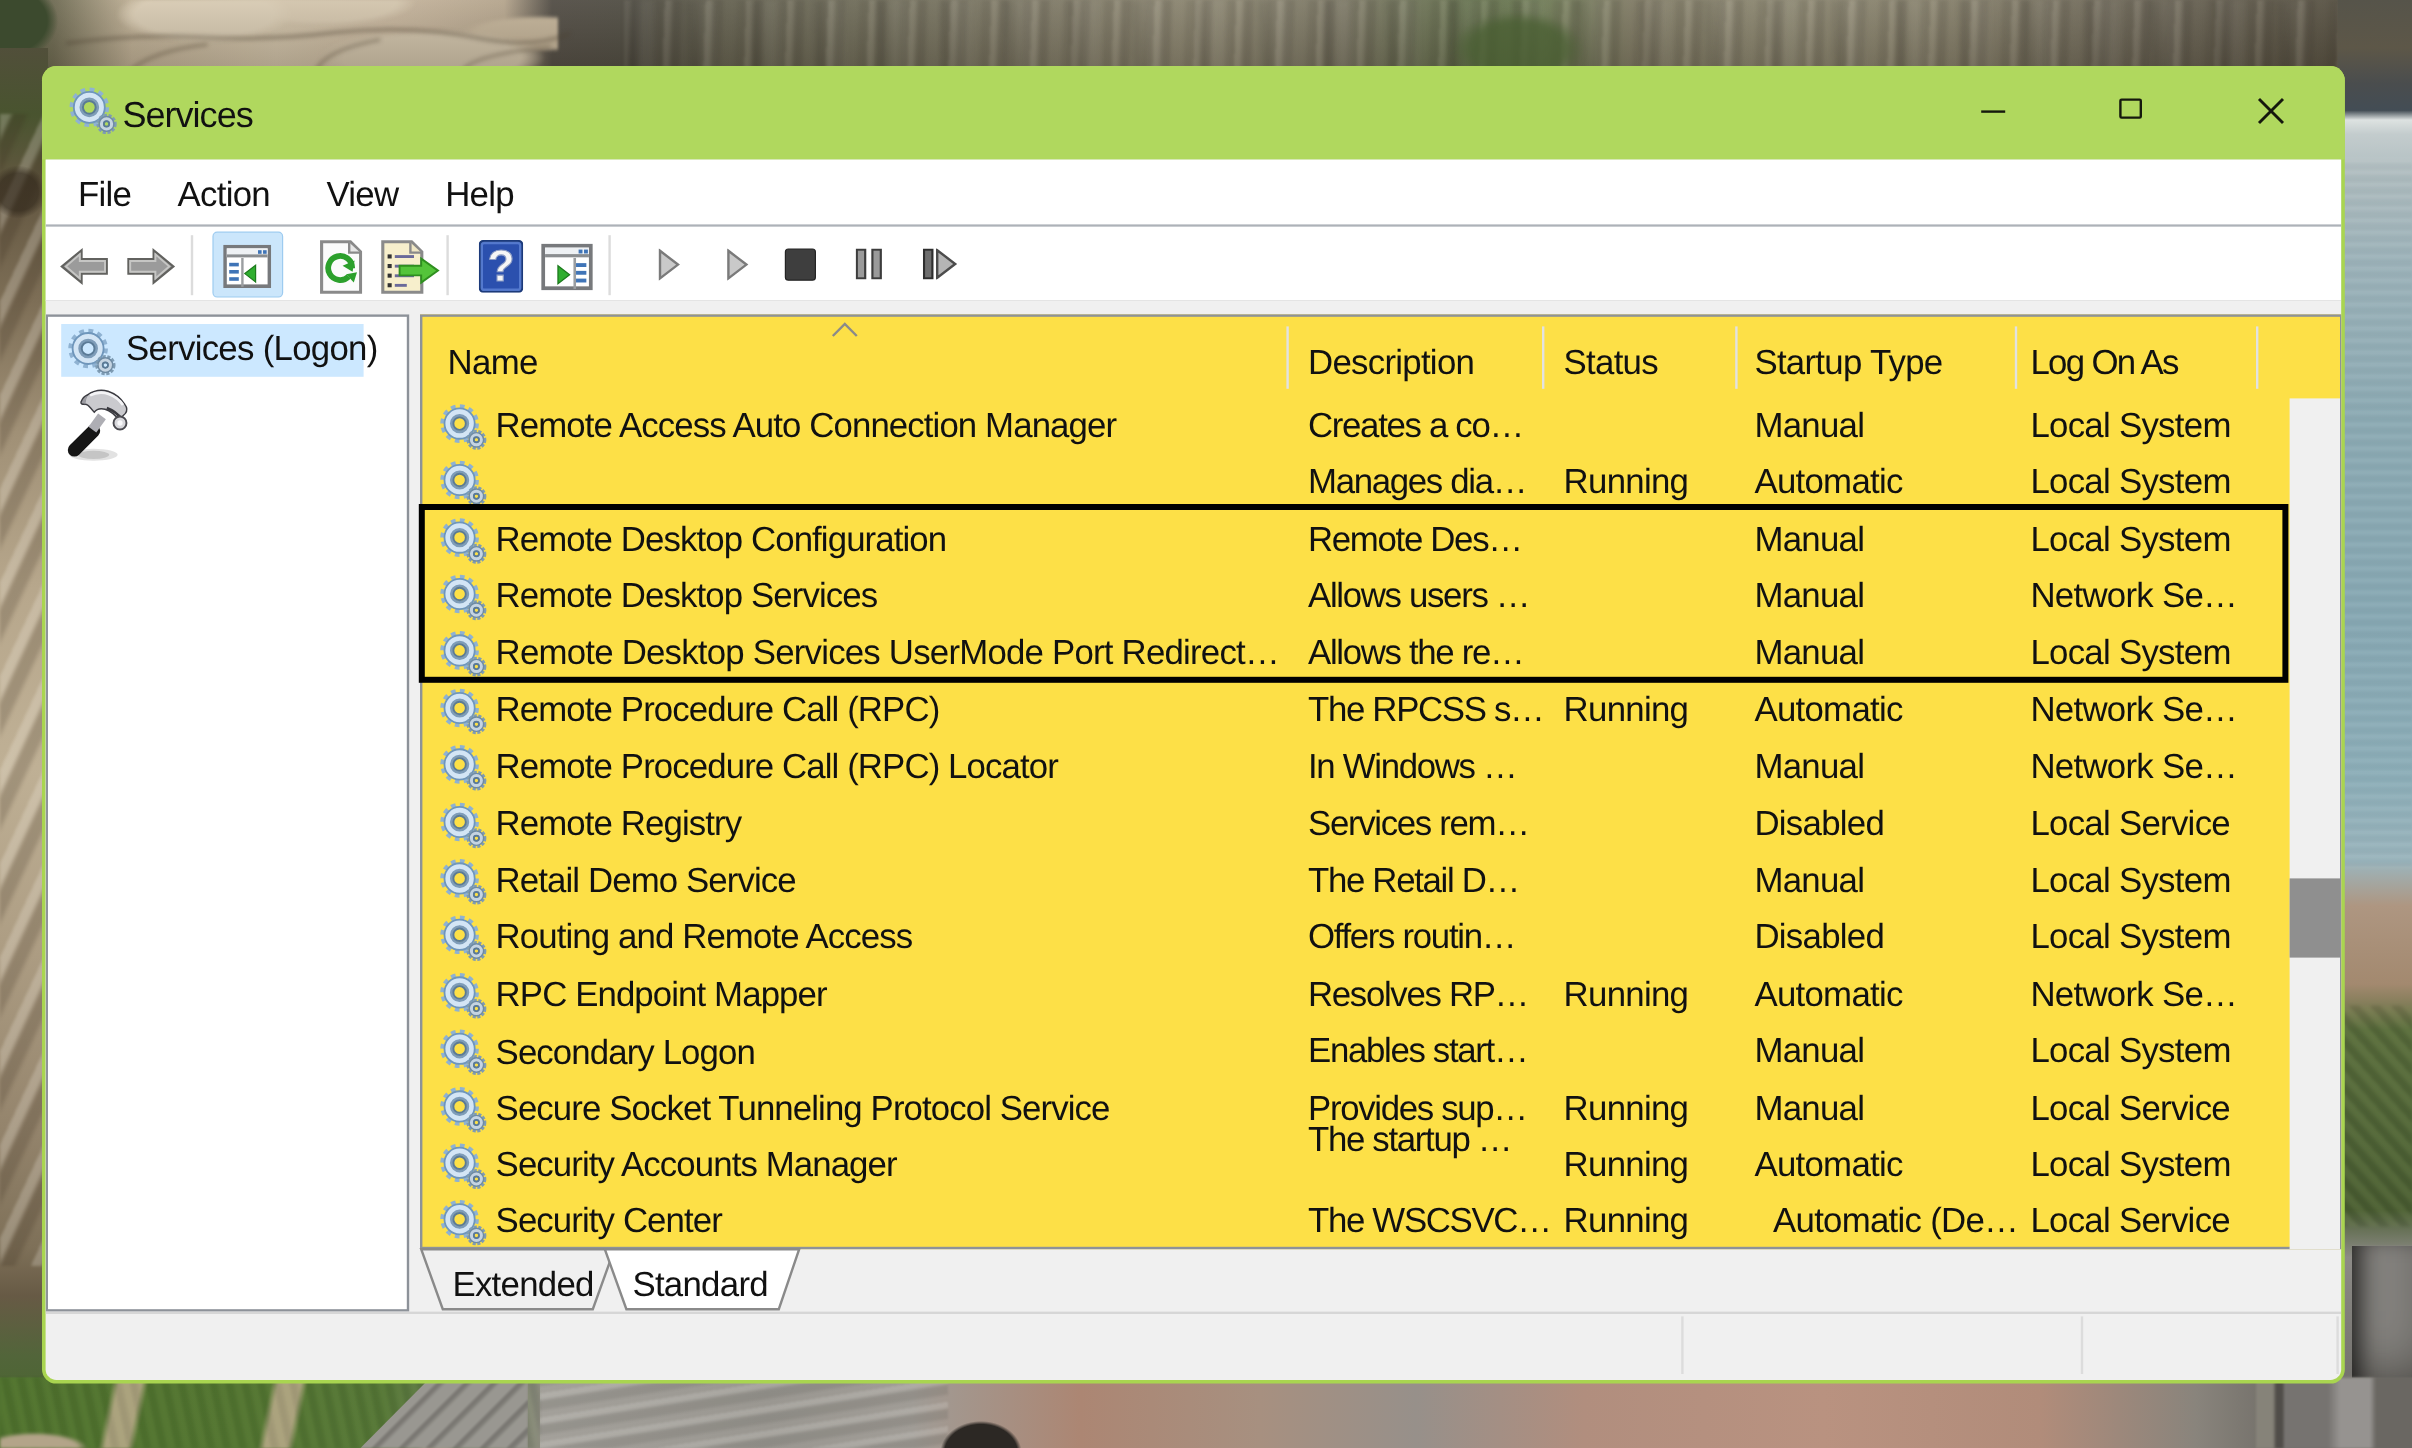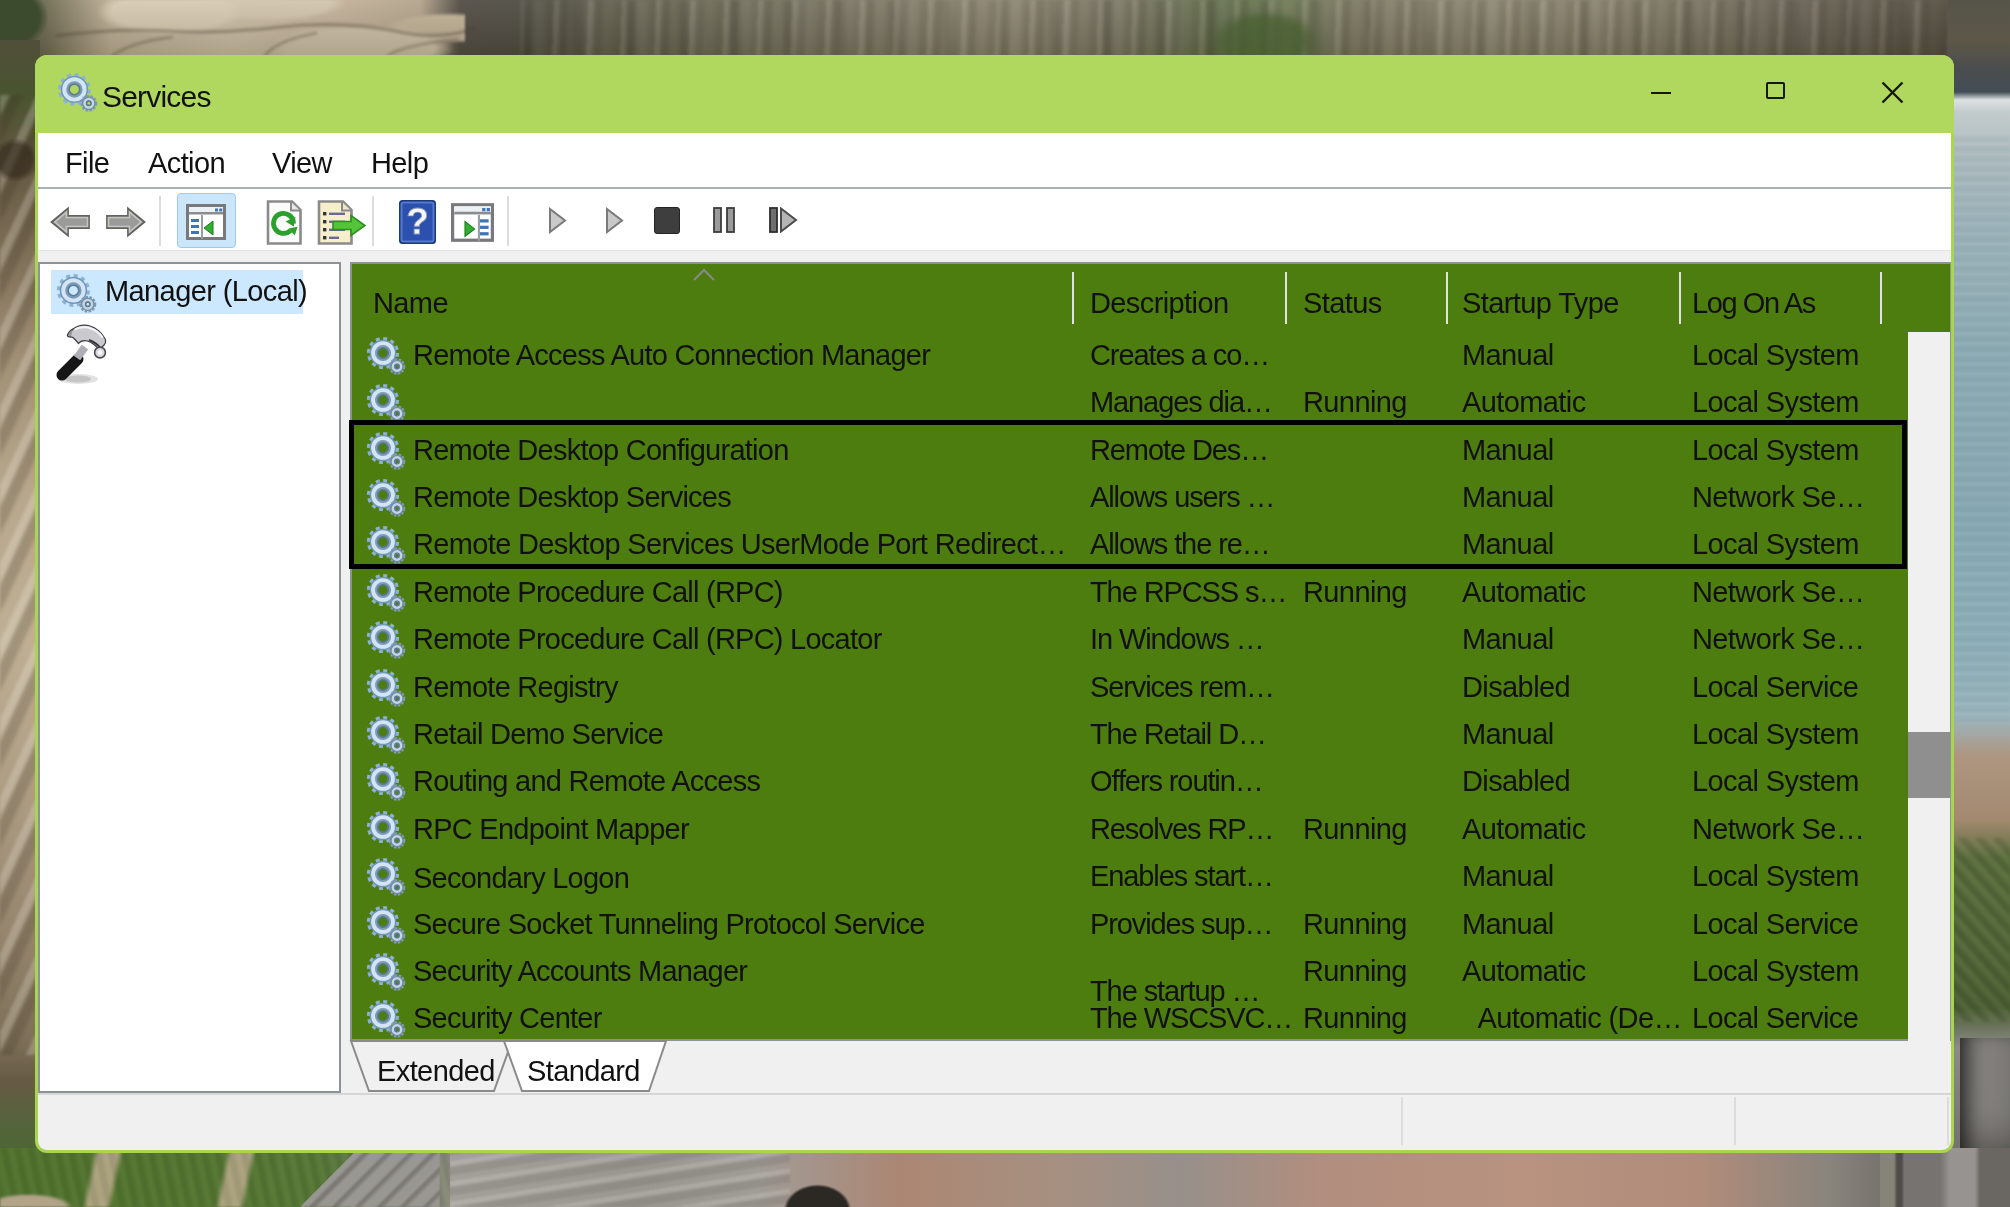--- a/index.html
+++ b/index.html
@@ -167,34 +167,34 @@
       </svg>
   <svg class="abs" style="left:731px;top:74px" width="29" height="26" viewBox="0 0 29 26">
  <rect x="1" y="1" width="7" height="24" fill="#6e6e6e" stroke="#2e2e2e" stroke-width="1.8"></rect>
  <path d="M12 1.5 L27 13 L12 24.5 Z" fill="#b5b5b5" stroke="#4c4c4c" stroke-width="2"></path>
       </svg>
   <div class="abs" style="left:-0.5px;top:129px;width:303px;height:831px;background:#fff;border:2px solid #8d9299;box-sizing:border-box"></div>
   <div class="abs" style="left:13px;top:137px;width:252px;height:44px;background:#cce8ff"></div>
   <svg class="abs" style="left:18px;top:140px" width="41" height="41">
         <use href="#gear"></use>
       </svg>
-  <div class="t" style="left:67px;top:144px">Manager (Local)</div>
+  <div class="t" style="left:67px;top:144px">Services (Logon)</div>
   <svg class="abs" style="left:7px;top:183px" width="70" height="80" viewBox="0 0 70 80">
  <ellipse cx="33" cy="63" rx="20" ry="5" fill="rgba(50,50,50,.14)"></ellipse>
  <ellipse cx="33" cy="63" rx="13" ry="3.4" fill="rgba(50,50,50,.16)"></ellipse>
  <line x1="33" y1="43" x2="17" y2="59" stroke="#161616" stroke-width="11" stroke-linecap="round"></line>
  <line x1="40" y1="31" x2="32" y2="42" stroke="#aeaeb4" stroke-width="8"></line>
  <path d="M28 13 Q36 7.5 45 10 Q54 13 59 21 Q62 25 59.5 28.5 L54 34 Q49 27 42.5 25 Q36.5 23.5 33.5 27.5 L30.5 24 Q27.5 20.5 25.5 21 Q25 16 28 13 Z" fill="#cacace" stroke="#3c3c42" stroke-width="1.2"></path>
  <path d="M28 13 Q24 14.5 22.5 19 Q22 21 25.5 21" fill="#9b9ba1" stroke="#3c3c42" stroke-width="1.2"></path>
  <path d="M30 13.5 Q38 9.5 46 12.5 Q53 15 57.5 21.5" fill="none" stroke="#f4f4f6" stroke-width="2.2"></path>
  <path d="M44 24 Q52 27 56 33" fill="none" stroke="#39393f" stroke-width="2.4"></path>
  <circle cx="55" cy="36.5" r="5.4" fill="#d8d8dc" stroke="#4a4a50" stroke-width="1.6"></circle>
  <circle cx="55" cy="36.5" r="2.2" fill="#f8f8fa"></circle>
 </svg>
-  <div class="abs" style="left:311.5px;top:129px;width:1602px;height:779px;background:#4d7c0f;border:2px solid #8d9299;box-sizing:border-box">
+  <div class="abs" style="left:311.5px;top:129px;width:1602px;height:779px;background:#fde047;border:2px solid #8d9299;box-sizing:border-box">
    <div class="abs" style="left:720.5px;top:8px;width:2px;height:52px;background:#e2e2e2"></div>
    <div class="abs" style="left:933.5px;top:8px;width:2px;height:52px;background:#e2e2e2"></div>
    <div class="abs" style="left:1094.5px;top:8px;width:2px;height:52px;background:#e2e2e2"></div>
    <div class="abs" style="left:1327.5px;top:8px;width:2px;height:52px;background:#e2e2e2"></div>
    <div class="abs" style="left:1528.5px;top:8px;width:2px;height:52px;background:#e2e2e2"></div>
    <svg class="abs" style="left:341.5px;top:4px" width="22" height="13" viewBox="0 0 22 13">
  <path d="M1 12 L11 2 L21 12" fill="none" stroke="#8a8a8a" stroke-width="2"></path>
         </svg>
    <div class="t" style="left:21.5px;top:25px">Name</div>
    <div class="t" style="left:738.5px;top:25px">Description</div>
@@ -292,21 +292,21 @@
         </svg>
    <div class="t tn" style="left:61.5px;top:645.5px">Secure Socket Tunneling Protocol Service</div>
    <div class="t td" style="left:738.5px;top:645.5px">Provides sup…</div>
    <div class="t" style="left:951.5px;top:645.5px">Running</div>
    <div class="t" style="left:1110.5px;top:645.5px">Manual</div>
    <div class="t" style="left:1340.5px;top:645.5px">Local Service</div>
    <svg class="abs" style="left:14.5px;top:687.9px" width="40" height="40">
           <use href="#gear"></use>
         </svg>
    <div class="t tn" style="left:61.5px;top:692.9px">Security Accounts Manager</div>
-   <div class="t td" style="left:738.5px;top:713px">The startup …</div>
+   <div class="t td" style="left:738.5px;top:672px">The startup …</div>
    <div class="t" style="left:951.5px;top:692.9px">Running</div>
    <div class="t" style="left:1110.5px;top:692.9px">Automatic</div>
    <div class="t" style="left:1340.5px;top:692.9px">Local System</div>
    <svg class="abs" style="left:14.5px;top:735.3000000000001px" width="40" height="40">
           <use href="#gear"></use>
         </svg>
    <div class="t tn" style="left:61.5px;top:740.3px">Security Center</div>
    <div class="t td" style="left:738.5px;top:740.3px">The WSCSVC…</div>
    <div class="t" style="left:951.5px;top:740.3px">Running</div>
    <div class="t" style="left:1126px;top:740.3px">Automatic (De…</div>

